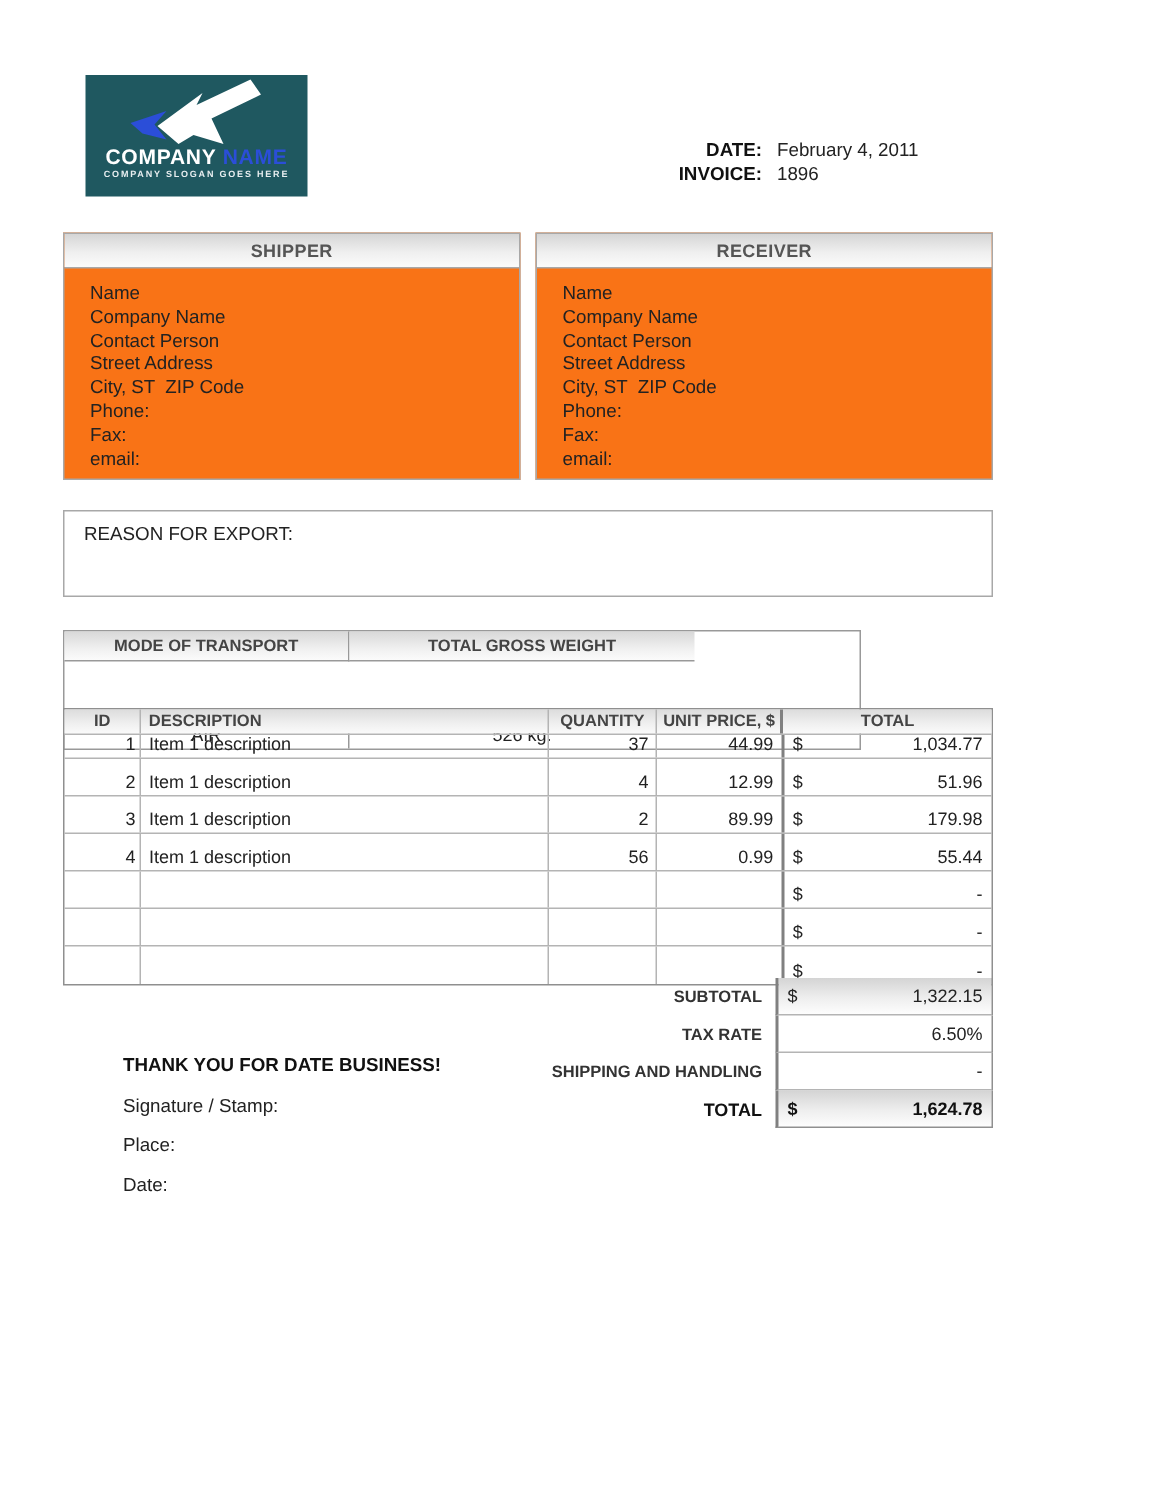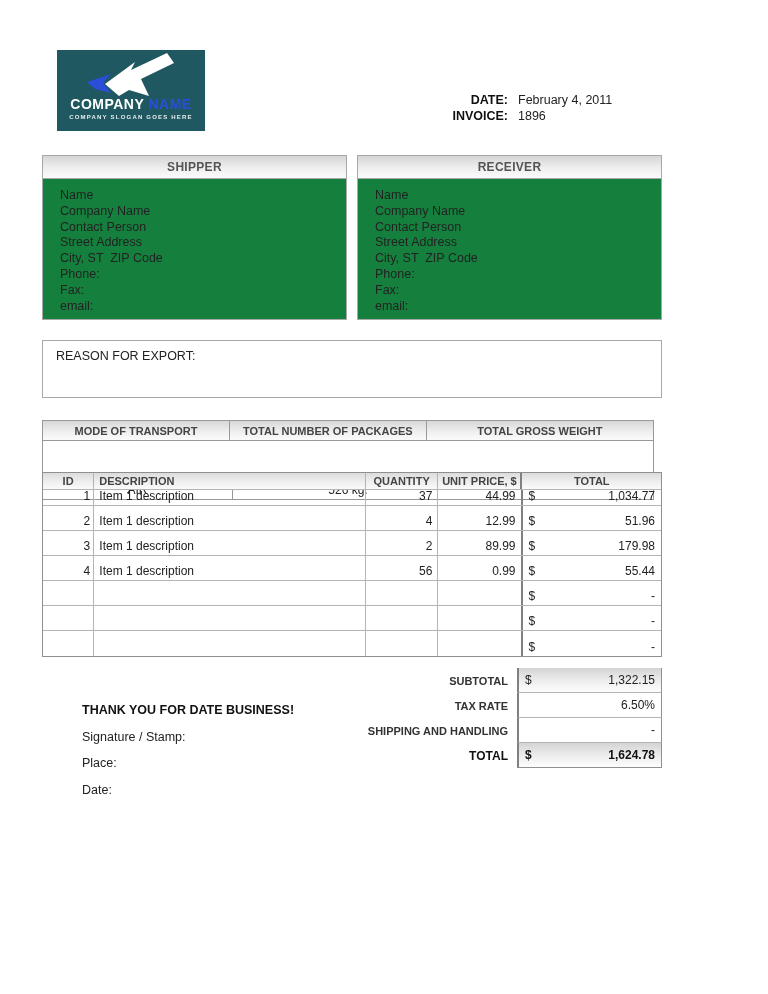--- a/index.html
+++ b/index.html
@@ -18,35 +18,35 @@
 
   
   .title { position: absolute; left: 265px; top: 51px; width: 400px; font-size: 34px;
            font-weight: bold; color: #3b3b3b; letter-spacing: .5px; white-space: nowrap; }
   .hdr-label { position: absolute; width: 208px; text-align: right; font-weight: bold; font-size: 12.5px; color: #111; }
   .hdr-value { position: absolute; left: 518px; font-size: 12.5px; color: #222; }
   .row-date  { top: 93px; }  .lab-date { left: 300px; top: 93px; }
   .row-inv   { top: 109px; } .lab-inv  { left: 300px; top: 109px; }
 
   
-  .party-box { position: absolute; top: 155px; width: 305px; height: 165px; border: 1px solid #a8a8a8; background: #15803d; }
+  .party-box { position: absolute; top: 155px; width: 305px; height: 165px; border: 1px solid #a8a8a8; background: #f97316; }
   .party-shipper { left: 42px; } .party-receiver { left: 357px; }
   .party-header { height: 23px; line-height: 23px; text-align: center; font-weight: bold; font-size: 12px;
                   color: #555; letter-spacing: .3px; border-bottom: 1px solid #a8a8a8;
                   background: linear-gradient(180deg, #d5d5d5 0%, #efefef 55%, #fbfbfb 100%); }
   .party-body { padding: 9px 8px 0 17px; font-size: 12.5px; line-height: 15.8px; color: #222; }
   .party-line { white-space: pre; }
 
   
   .reason-box { position: absolute; left: 42px; top: 340px; width: 620px; height: 58px;
                 border: 1px solid #a8a8a8; }
   .reason-label { padding: 8px 0 0 13px; font-size: 12.5px; color: #222; }
 
   
-  .transport { position: absolute; left: 42px; top: 420px; width: 612px; border: 1px solid #999; }
+  .transport { position: absolute; left: 42px; top: 420px; width: 532px; border: 1px solid #999; }
   .tr-row { display: flex; }
   .tr-cell { border-right: 1px solid #999; text-align: center; }
   .tr-cell:last-child { border-right: none; }
   .tr-head .tr-cell { height: 20px; line-height: 20px; font-size: 11px; font-weight: bold; color: #444;
                       background: linear-gradient(180deg, #d8d8d8 0%, #f0f0f0 60%, #fbfbfb 100%);
                       border-bottom: 1px solid #999; }
   .tr-vals .tr-cell { height: 18px; line-height: 18px; font-size: 12px; color: #222; margin-top: 40px; }
   .tc1 { width: 190px; } .tc2 { width: 200px; } .tc3 { width: 230px; }
 
   
@@ -62,21 +62,21 @@
   .it-head { height: 17px; background: linear-gradient(180deg, #dcdcdc 0%, #f0f0f0 60%, #fafafa 100%); }
   .it-head .it-cell { font-weight: bold; font-size: 11px; color: #444; align-items: center; padding-bottom: 0; }
   .it-head .c-id   { justify-content: center; padding-right: 0; }
   .it-head .c-qty  { justify-content: center; padding-right: 0; }
   .it-head .c-unit { justify-content: center; padding-right: 0; }
   .it-head .c-total{ justify-content: center; }
   .r-first { height: 16px; }
   .r-tall  { height: 25px; }
 
   
-  .summary { position: absolute; left: 42px; top: 668px; width: 620px; }
+  .summary { position: absolute; left: 42px; top: 652px; width: 620px; }
   .sum-row { display: flex; justify-content: flex-end; align-items: stretch; height: 25px; }
   .sum-label { width: 250px; display: flex; align-items: center; justify-content: flex-end;
                padding-right: 9px; font-weight: bold; font-size: 11px; color: #333; }
   .sum-value { width: 145px; display: flex; align-items: center; justify-content: space-between;
                padding: 0 6px; font-size: 12px; color: #222;
                border-left: 2px solid #808080; border-right: 1px solid #8f8f8f; border-bottom: 1px solid #b4b4b4; }
   .sum-shaded .sum-value { background: linear-gradient(180deg, #d4d4d4 0%, #eeeeee 55%, #fdfdfd 100%); }
   .sum-total .sum-label, .sum-total .sum-value { font-weight: bold; font-size: 12px; color: #111; }
   .sum-total .sum-value { border-bottom: 1px solid #8f8f8f; }
   .sum-right { text-align: right; }
@@ -135,21 +135,20 @@
     </div>
   </div>
 
   <div class="reason-box">
     <div class="reason-label">REASON FOR EXPORT:</div>
   </div>
 
   <div class="transport">
     <div class="tr-row tr-head">
       <div class="tr-cell tc1">MODE OF TRANSPORT</div>
-      <div class="tr-cell tc2">TOTAL NUMBER OF PACKAGES</div>
       <div class="tr-cell tc3">TOTAL GROSS WEIGHT</div>
     </div>
     <div class="tr-row tr-vals">
       <div class="tr-cell tc1">AIR</div>
       <div class="tr-cell tc3">526 kg.</div>
     </div>
   </div>
 
   <div class="items">
     <div class="it-row it-head">

